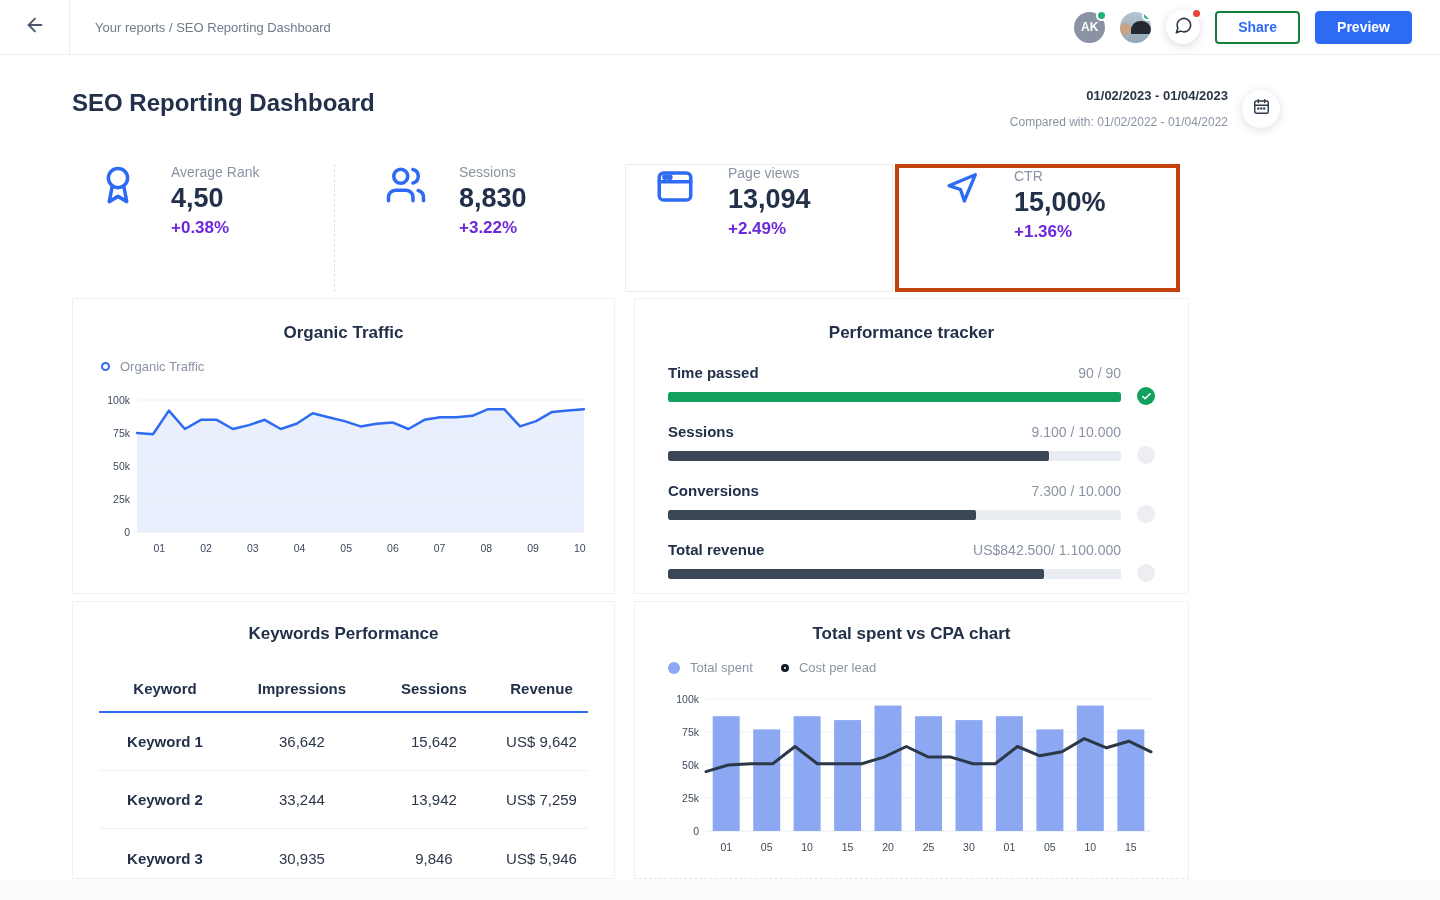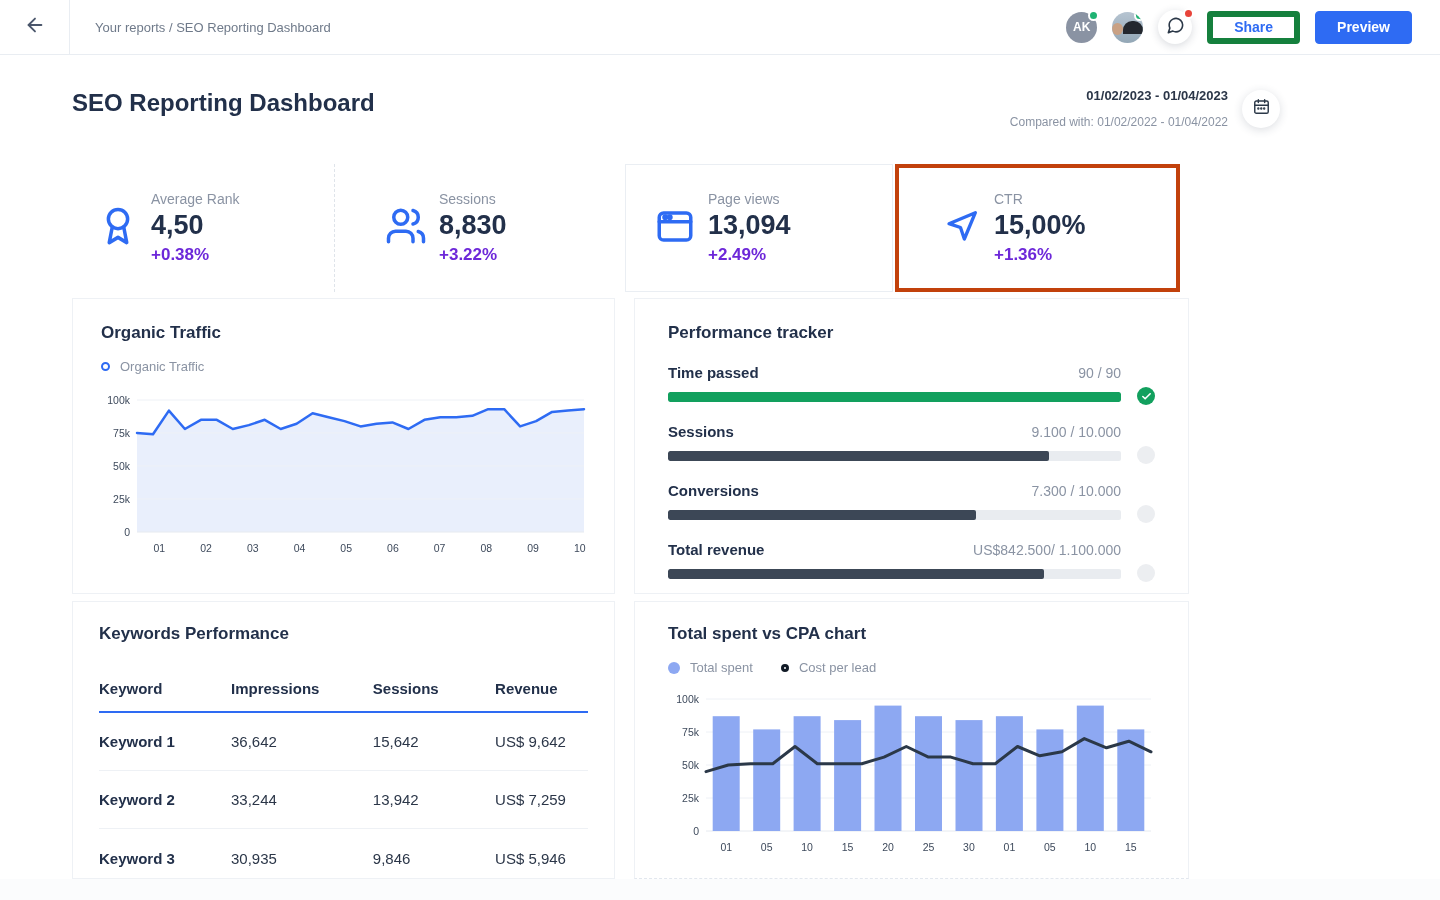--- a/index.html
+++ b/index.html
@@ -17,47 +17,47 @@
   .p-head { width:12px; height:12px; border-radius:50%; background:#c9a184; margin:4px auto 0; }
   .p-body { width:22px; height:13px; border-radius:9px 9px 0 0; background:#23272e; margin:1px auto 0; }
   .dot { position:absolute; top:-2px; right:-2px; width:11px; height:11px; border-radius:50%; border:2px solid #fff; }
   .dot.green { background:#1fb373; }
   .dot.red { background:#e8443a; }
   .chat-circle { position:relative; width:34px; height:34px; border-radius:50%; background:#fff;
     box-shadow:0 2px 8px rgba(40,52,74,.18); display:flex; align-items:center; justify-content:center;
     color:#2b3848; cursor:pointer; }
   .btn { height:33px; padding:0 21px; border-radius:4px; font-size:14px; font-weight:bold;
     display:flex; align-items:center; cursor:pointer; }
-  .btn.outline { border:6px solid #15803d; color:#2e6bf3; background:#fff; }
+  .btn.outline { border:2px solid #15803d; color:#2e6bf3; background:#fff; }
   .btn.solid { background:#2e6bf3; color:#fff; border:1px solid #2e6bf3; }
   
   .report { padding:33px 160px 0 72px; }
   .report-head { display:flex; justify-content:space-between; align-items:flex-start; }
   .page-title { font-size:24px; font-weight:bold; color:#22304a; line-height:30px; }
   .date-wrap { display:flex; align-items:center; gap:14px; }
   .date-text { text-align:right; }
   .date-main { font-size:13px; font-weight:bold; color:#2b3648; }
   .date-sub { font-size:12px; color:#8a93a3; margin-top:12px; }
   .cal-circle { width:38px; height:38px; border-radius:50%; background:#fff;
     box-shadow:0 2px 10px rgba(40,52,74,.16); display:flex; align-items:center; justify-content:center;
     color:#2b3848; cursor:pointer; }
   
   .kpi-row { display:flex; margin-top:35px; height:128px; }
-  .kpi { display:flex; align-items:center; gap:12px; }
+  .kpi { display:flex; align-items:flex-start; gap:32px; }
   .kpi.c1 { width:262px; padding-left:25px; }
   .kpi.c2 { width:281px; padding-left:50px; border-left:1px dashed #dfe4ea; }
   .kpi.c3 { width:268px; padding-left:28px; margin-left:10px; border:1px solid #eaeef3; }
   .kpi.c4 { width:285px; padding-left:43px; margin-left:2px; border:4px solid #c2410c; }
   .kpi-icon { color:#2e6bf3; flex:0 0 auto; }
   .kpi-label { font-size:14px; color:#8a93a3; }
   .kpi-value { font-size:27px; font-weight:bold; color:#22304a; margin-top:3px; }
   .kpi-delta { font-size:17px; font-weight:bold; color:#6d28d9; margin-top:4px; }
   
   .grid { display:grid; grid-template-columns:543px 555px; column-gap:19px; row-gap:7px; margin-top:6px; }
-  .widget { background:#fff; border:1px solid #eef1f5; }
+  .widget { background:#fff; border:1px solid #eef1f5;text-align:center; }
   .widget.w-organic { height:296px; padding:24px 28px; }
   .widget.w-tracker { height:296px; padding:24px 33px 0 33px; }
   .widget.w-table   { height:278px; padding:22px 26px; }
   .widget.w-cpa     { height:278px; padding:22px 33px; border-bottom:1px dashed #e2e7ee; }
   .widget-title { font-size:17px; font-weight:bold; color:#22304a; }
   .legend { display:flex; align-items:center; gap:28px; margin-top:16px; }
   .legend-item { display:flex; align-items:center; gap:10px; }
   .legend-label { font-size:13px; color:#8a93a3; }
   .ring-blue { width:9px; height:9px; border-radius:50%; border:2.5px solid #2e6bf3; background:#fff; }
   .dot-blue  { width:12px; height:12px; border-radius:50%; background:#8da8f2; }

